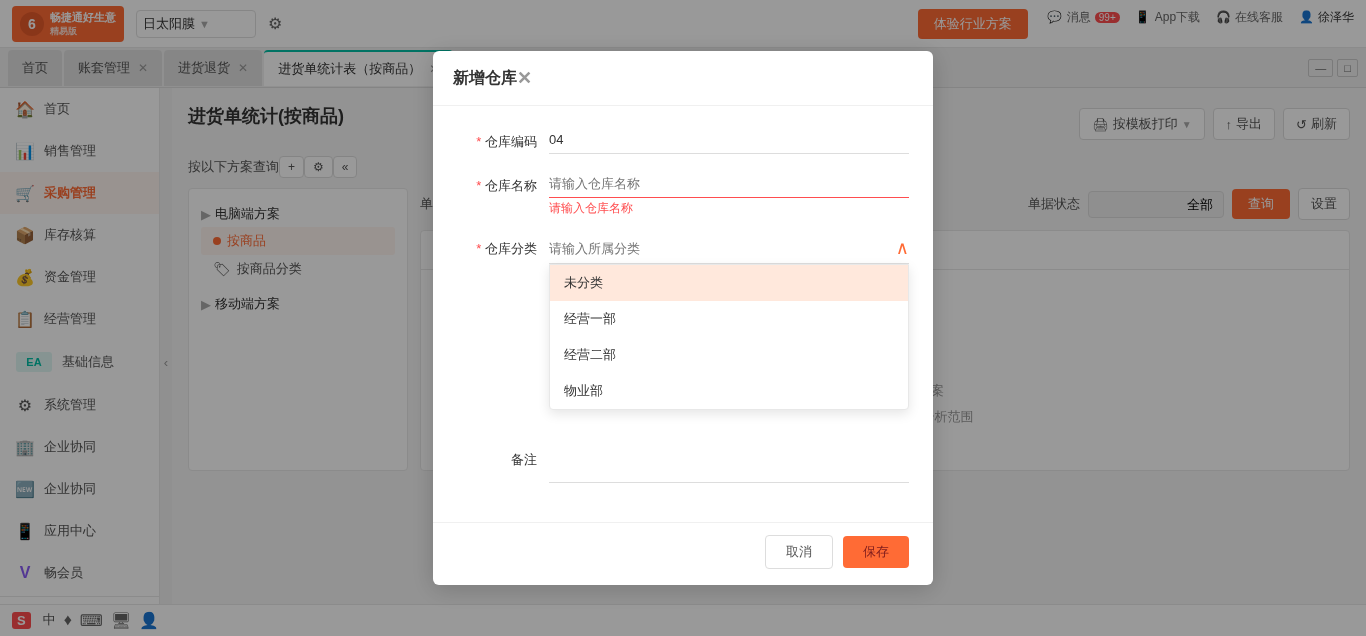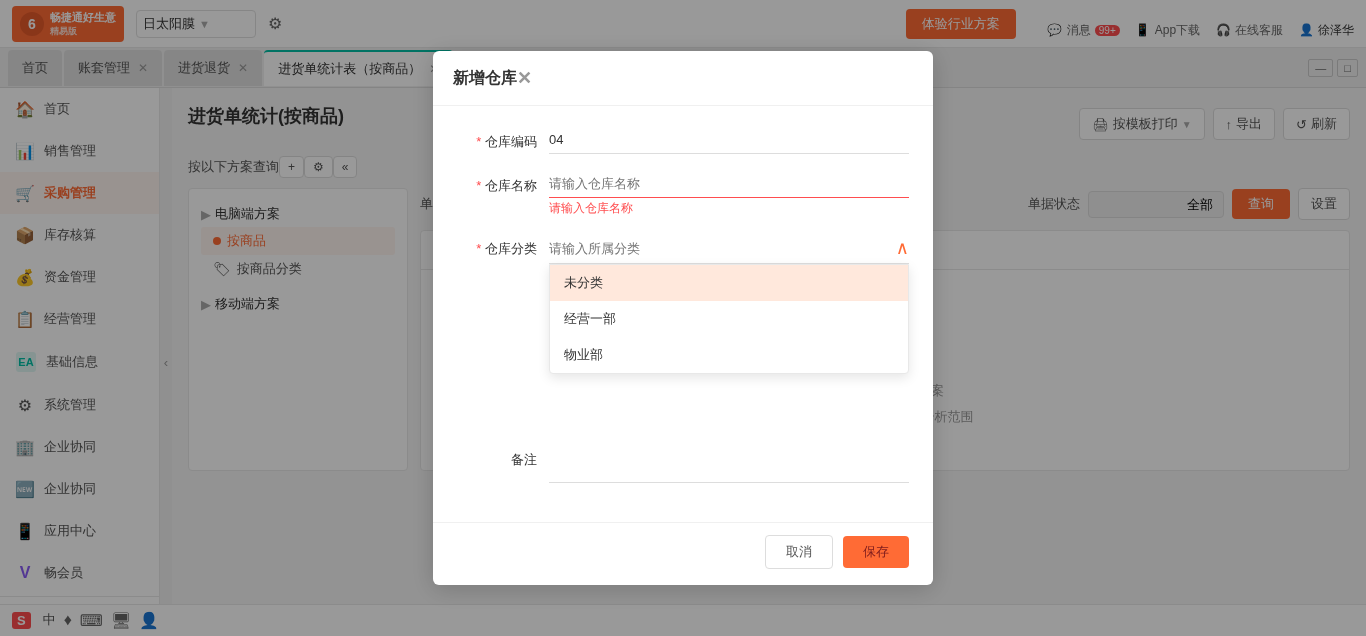--- a/index.html
+++ b/index.html
@@ -14,21 +14,21 @@
     .logo-area {
       display: flex; align-items: center; gap: 6px;
       background: #ff6b35; border-radius: 4px; padding: 4px 8px; color: #fff; font-size: 12px; font-weight: bold;
     }
     .logo-icon { width: 24px; height: 24px; background: #e55a2b; border-radius: 50%; display: flex; align-items: center; justify-content: center; color: #fff; font-size: 14px; font-weight: bold; }
     .store-select {
       display: flex; align-items: center; gap: 4px; padding: 4px 6px;
       border: 1px solid #e0e0e0; border-radius: 4px; background: #fff;
       cursor: pointer; color: #333; font-size: 13px; min-width: 120px;
     }
-    .header-right { margin-left: auto; display: flex; align-items: flex-end; gap: 32px; }
+    .header-right { margin-left: auto; display: flex; align-items: flex-start; gap: 20px; }
     .experience-btn {
       background: #ff6b35; color: #fff; border: none; padding: 6px 16px;
       border-radius: 4px; cursor: pointer; font-size: 13px;
     }
     .header-icon-group { display: flex; align-items: center; gap: 16px; color: #666; font-size: 12px; }
     .header-icon-item { display: flex; align-items: center; gap: 4px; cursor: pointer; }
     .badge { background: #ff4d4f; color: #fff; border-radius: 10px; padding: 0 4px; font-size: 10px; }
     .user-info { display: flex; align-items: center; gap: 4px; color: #333; cursor: pointer; }
 
     
@@ -251,21 +251,21 @@
     </div>
     <div class="sidebar-item">
       <span class="sidebar-icon">💰</span>
       <span>资金管理</span>
     </div>
     <div class="sidebar-item">
       <span class="sidebar-icon">📋</span>
       <span>经营管理</span>
     </div>
     <div class="sidebar-item">
-      <span class="sidebar-icon" style="font-size:11px;font-weight:bold;color:#00bfa5;background:#e0f7f4;border-radius:3px;width:20px;height:20px;display:flex;align-items:center;justify-content:center;">EA</span>
+      <span class="sidebar-icon" style="font-size:11px;font-weight:bold;color:#00bfa5;background:#e0f7f4;border-radius:3px;width:36px;height:20px;display:flex;align-items:center;justify-content:center;">EA</span>
       <span>基础信息</span>
     </div>
     <div class="sidebar-item">
       <span class="sidebar-icon">⚙</span>
       <span>系统管理</span>
     </div>
     <div class="sidebar-item">
       <span class="sidebar-icon">🏢</span>
       <span>企业协同</span>
     </div>
@@ -417,20 +417,21 @@
           <span>仓库分类</span>
         </div>
         <div class="form-control category-wrapper">
           <div class="category-input-row">
             <input placeholder="请输入所属分类" style="flex: 1 1 0%; border: none; outline: none; font-size: 13px;">
             <span class="category-toggle">∧</span>
           </div>
           <div class="dropdown-list">
             <div class="dropdown-item highlighted">未分类</div>
             <div class="dropdown-item">经营一部</div>
+            <div class="dropdown-item">经营二部</div>
             <div class="dropdown-item">物业部</div>
           </div>
         </div>
       </div>
 
       <div class="form-row" style="margin-top: 180px;">
         <div class="form-label">备注</div>
         <div class="form-control">
           <textarea class="form-textarea" rows="2" style=""></textarea>
         </div>

